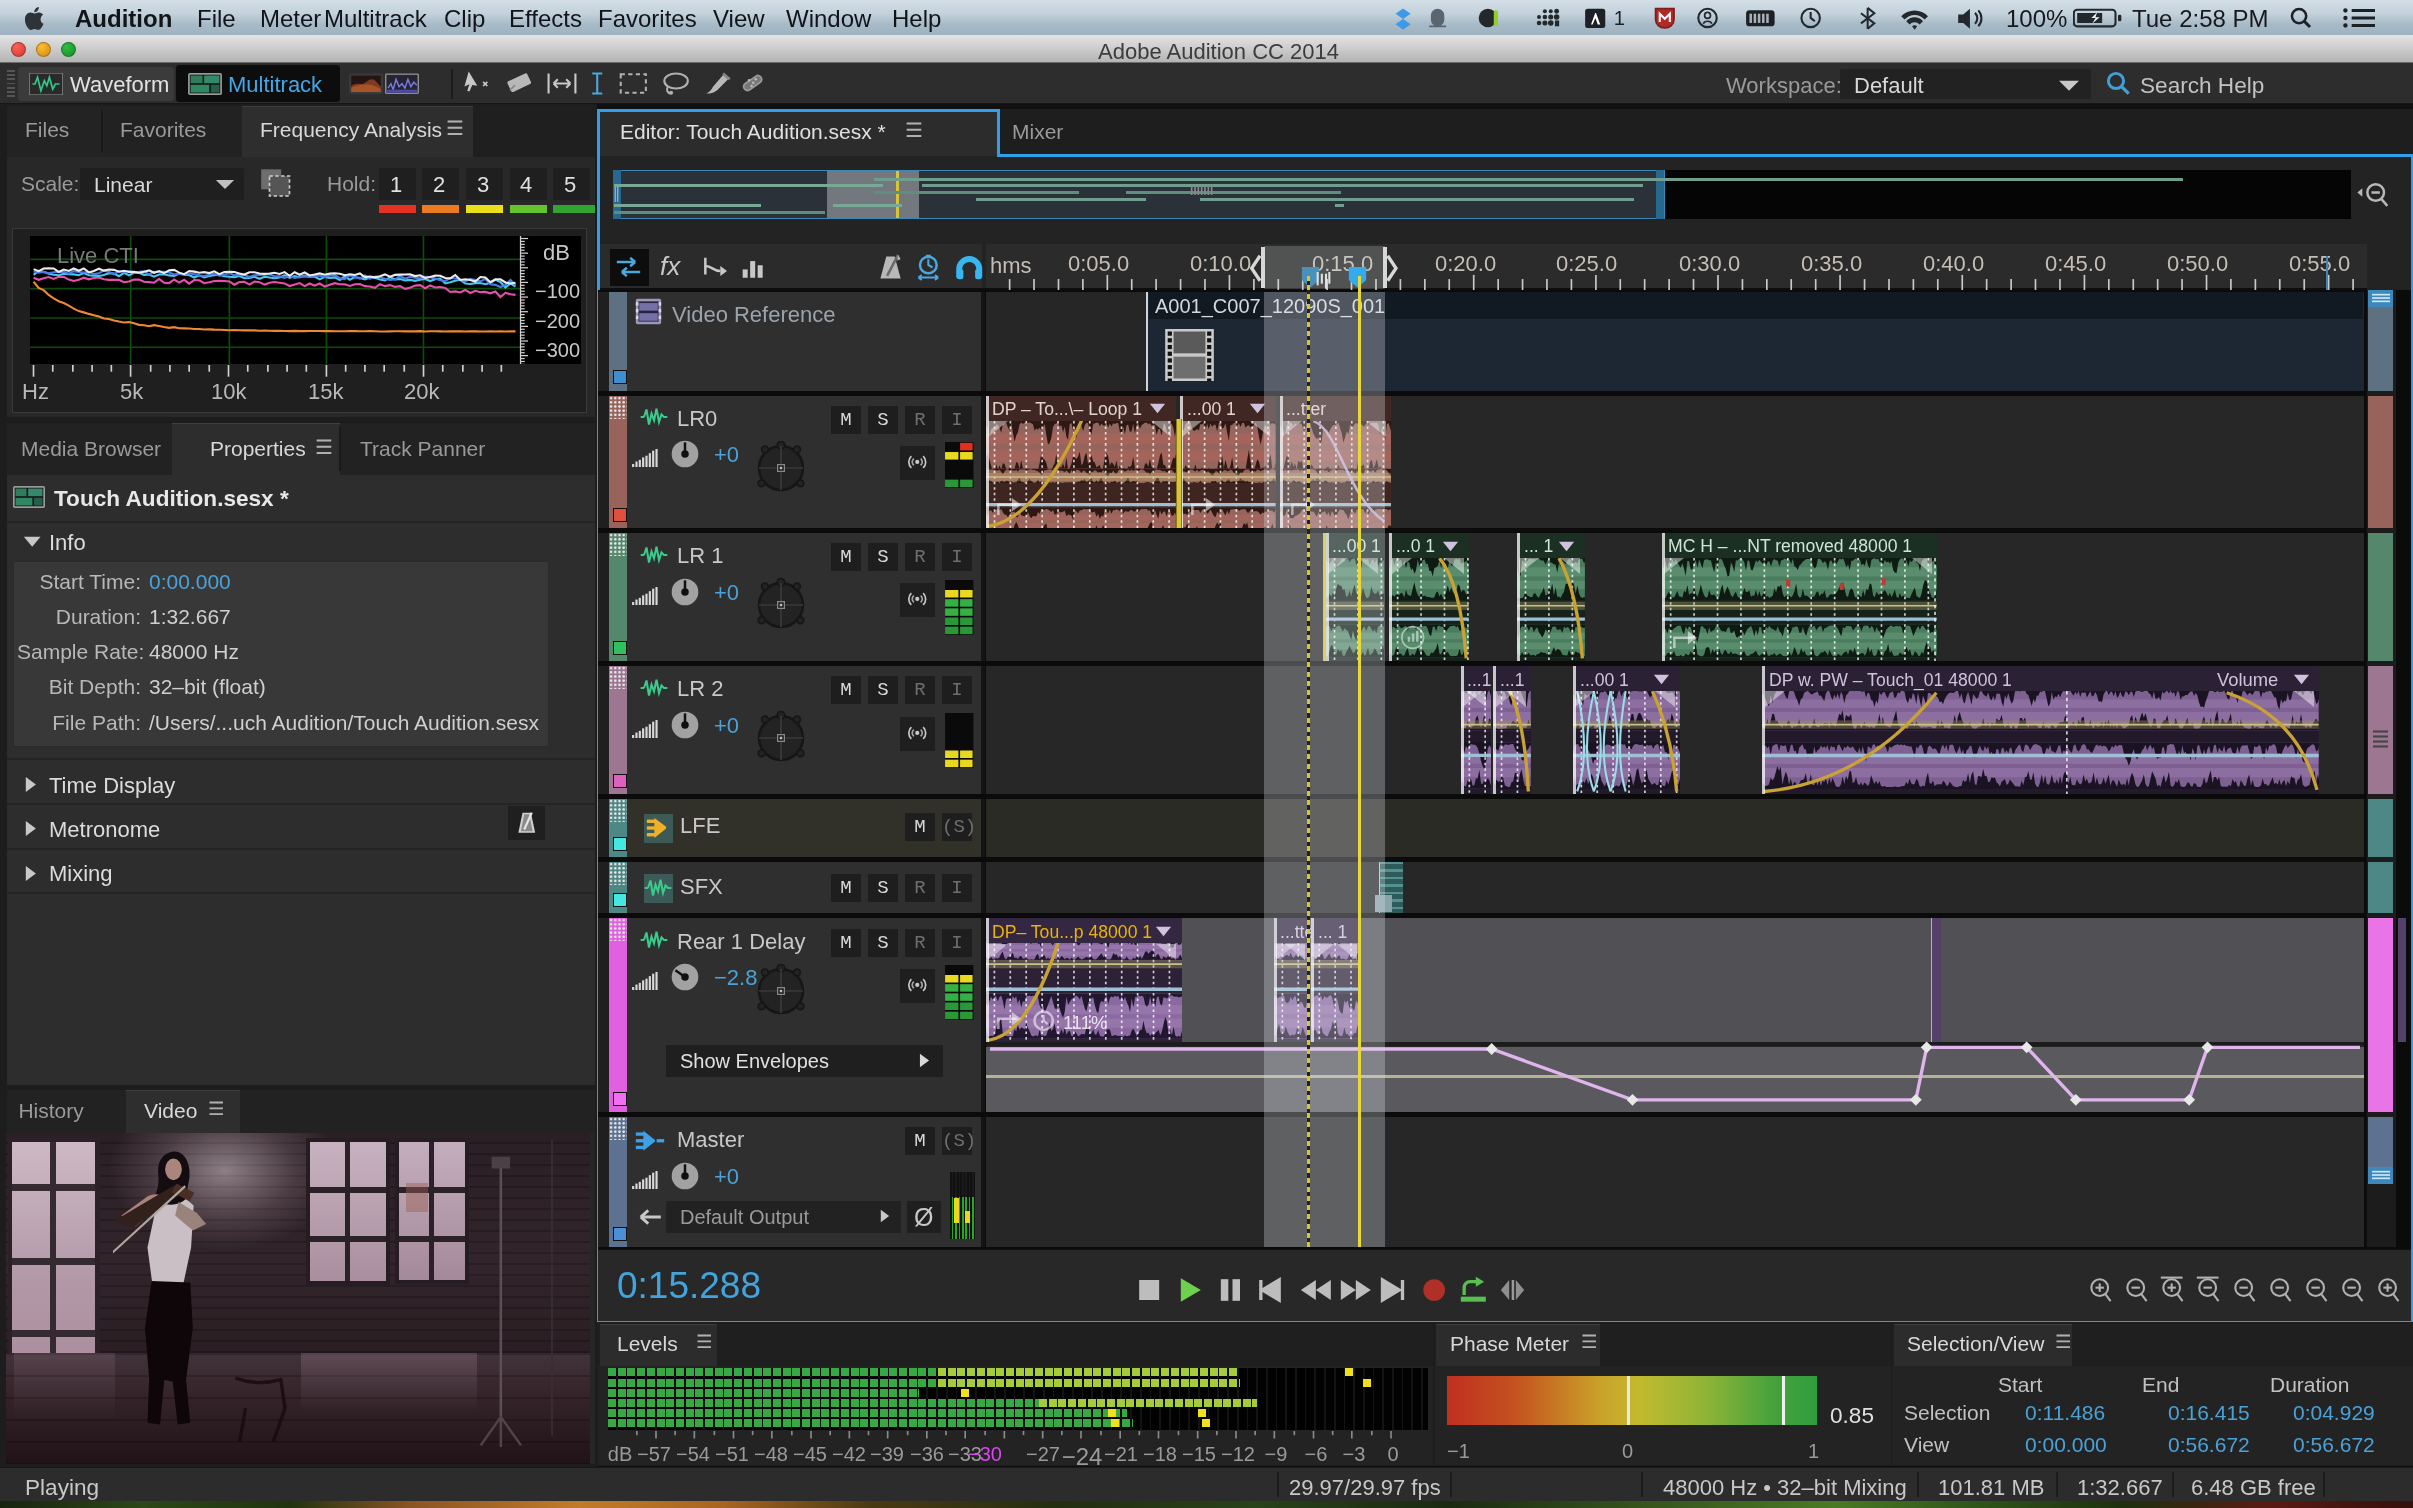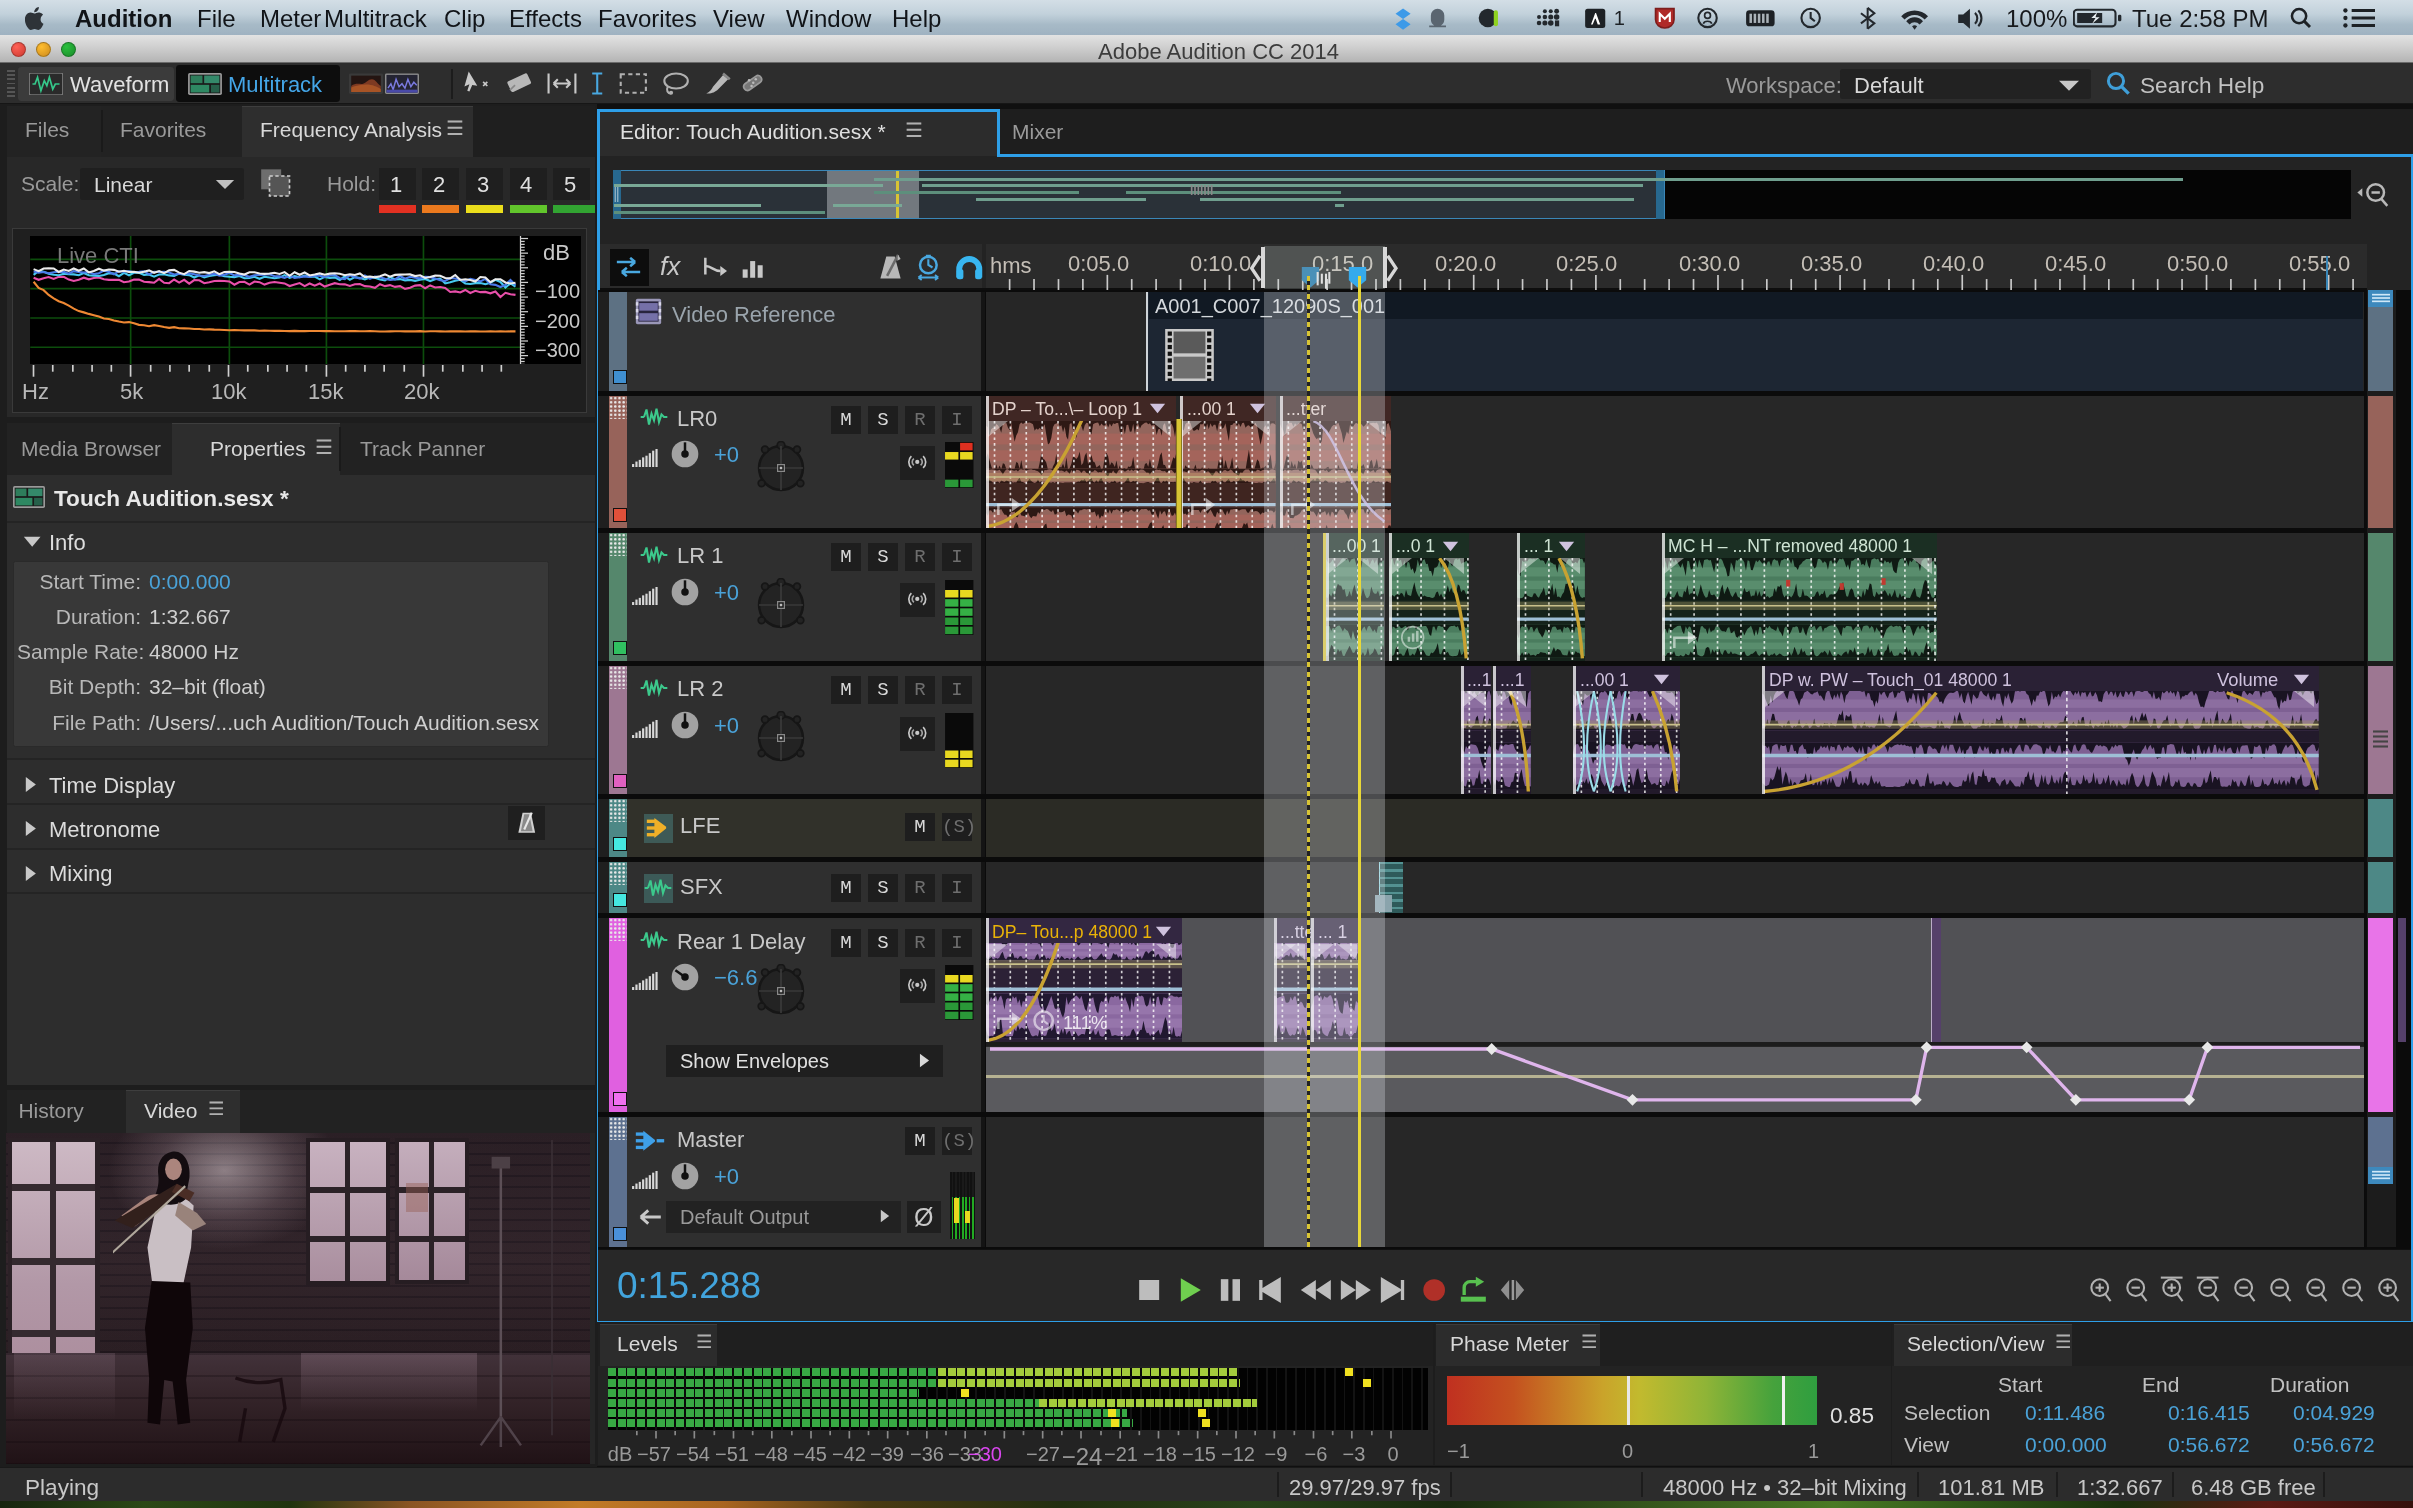--- a/index.html
+++ b/index.html
@@ -1339,21 +1339,21 @@
     <rect x="16" y="8" width="2.6" height="14" fill="#d8d8d8"></rect>
     <rect x="20" y="5" width="2.6" height="17" fill="#d8d8d8"></rect>
     <rect x="24" y="2" width="2.6" height="20" fill="#d8d8d8"></rect>
     <rect x="28" y="-0" width="2.6" height="22" fill="#d8d8d8"></rect>
   </svg>
 <svg class="ab" style="left:670px;top:962px" width="30" height="30" viewBox="0 0 36 36">
     <circle cx="18" cy="18" r="16" fill="#a2a2a2"></circle>
     <line x1="18" y1="18" x2="6.5" y2="10.0" stroke="#111" stroke-width="3"></line>
     <circle cx="18" cy="18" r="4.5" fill="#111"></circle>
   </svg>
-<div class="ab" style="left:714px;top:965px;font-size:22px;color:#4aa2d8;font-weight:normal;white-space:nowrap;">−6.6</div>
+<div class="ab" style="left:714px;top:965px;font-size:22px;color:#4aa2d8;font-weight:normal;white-space:nowrap;">−2.8</div>
 <svg class="ab" style="left:754px;top:964px" width="54" height="54" viewBox="0 0 64 64">
     <circle cx="32" cy="32" r="26" fill="#232323" stroke="#161616" stroke-width="3"></circle>
     <g fill="#232323" stroke="#161616" stroke-width="2">
       <circle cx="32" cy="5" r="4.5"></circle>
       <circle cx="13" cy="10" r="4"></circle>
       <circle cx="51" cy="10" r="4"></circle>
       <circle cx="9" cy="50" r="4"></circle>
       <circle cx="55" cy="50" r="4"></circle>
     </g>
     <path d="M32 6v52M6 32h52" stroke="#3a3a3a" stroke-width="2"></path>

